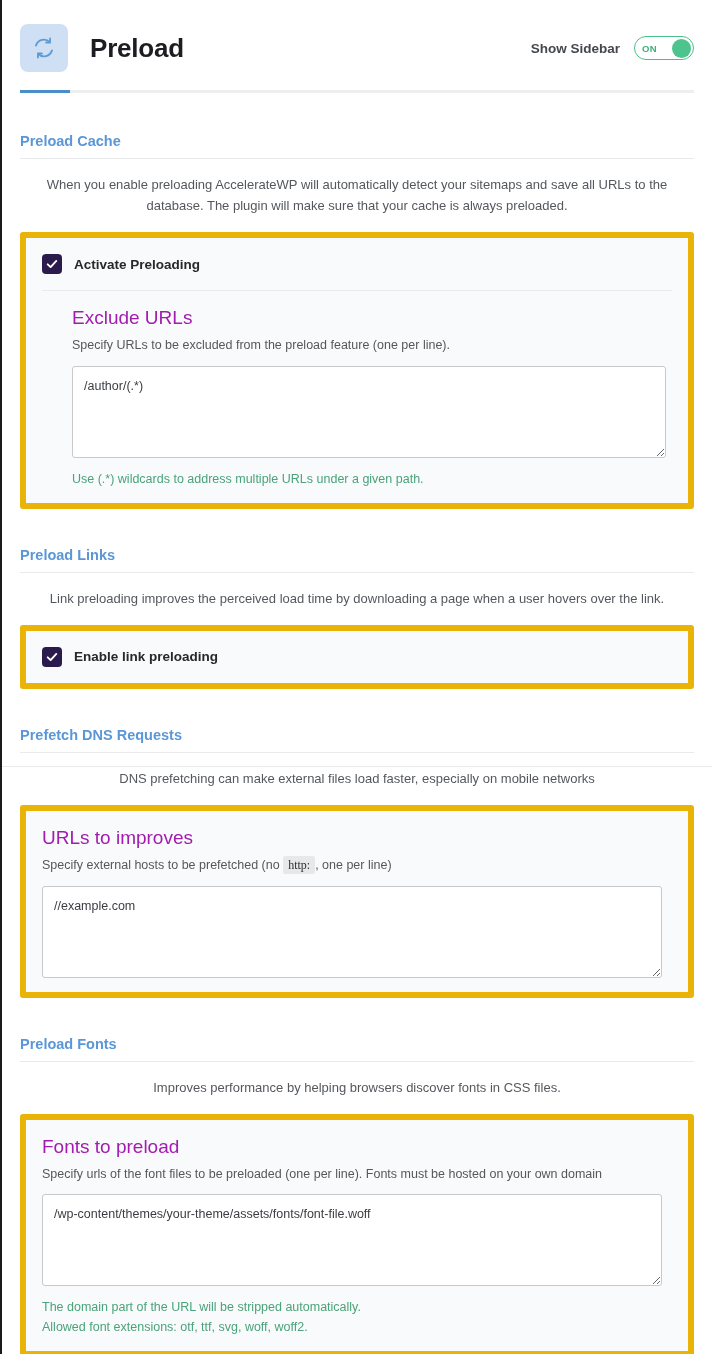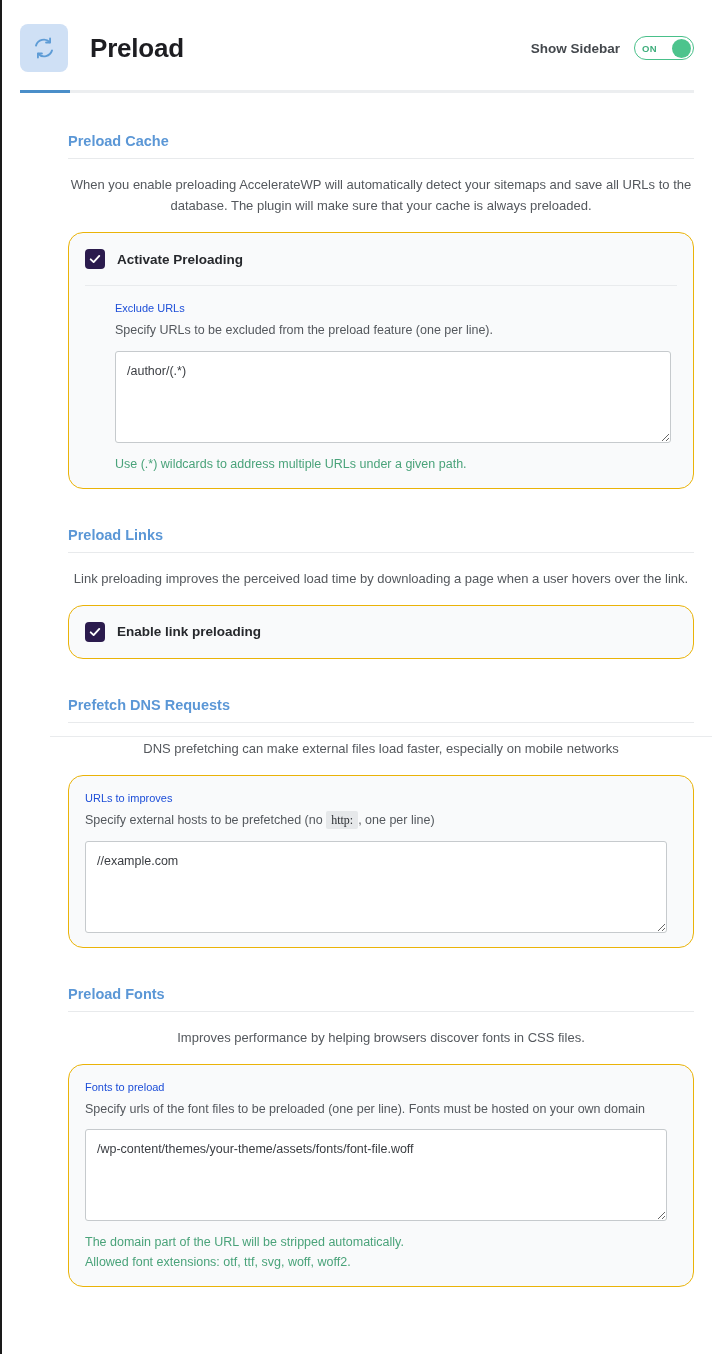--- a/index.html
+++ b/index.html
@@ -95,21 +95,21 @@
     left: 0;
     top: 0;
     width: 50px;
     height: 3px;
     background: #4a8ec9;
   }
 
   
   .content { padding: 0 18px; }
 
-  .section { margin-top: 38px; margin-left: 48px; }
+  .section { margin-top: 38px; }
   .section.first { margin-top: 40px; }
 
   .section-title {
     font-size: 14.5px;
     font-weight: 700;
     color: #5b97d6;
     padding-bottom: 9px;
   }
   .section-rule {
     height: 1px;
@@ -129,22 +129,22 @@
     position: absolute;
     left: 0;
     right: 0;
     height: 1px;
     background: #e9ebed;
   }
 
   
   .card {
     background: #f9fafb;
-    border: 1px solid #eab308;
-    border-radius: 15px;
+    border: 6px solid #eab308;
+    border-radius: 3px;
   }
 
   .checkrow {
     display: flex;
     align-items: center;
     padding: 16px 16px;
     gap: 12px;
   }
   .checkbox {
     width: 20px;
@@ -165,22 +165,22 @@
   }
 
   .card-divider {
     height: 1px;
     background: #e9ebed;
     margin: 0 16px;
   }
 
   .field { padding: 16px 18px 14px 30px; }
   .field-label {
-    font-size: 11px;
-    color: #1d4ed8;
+    font-size: 19px;
+    color: #a21caf;
     margin-bottom: 7px;
   }
   .field-help {
     font-size: 12.5px;
     color: #54585d;
     margin-bottom: 11px;
     line-height: 1.5;
   }
   code.inline {
     font-family: Liberation Serif, serif;

